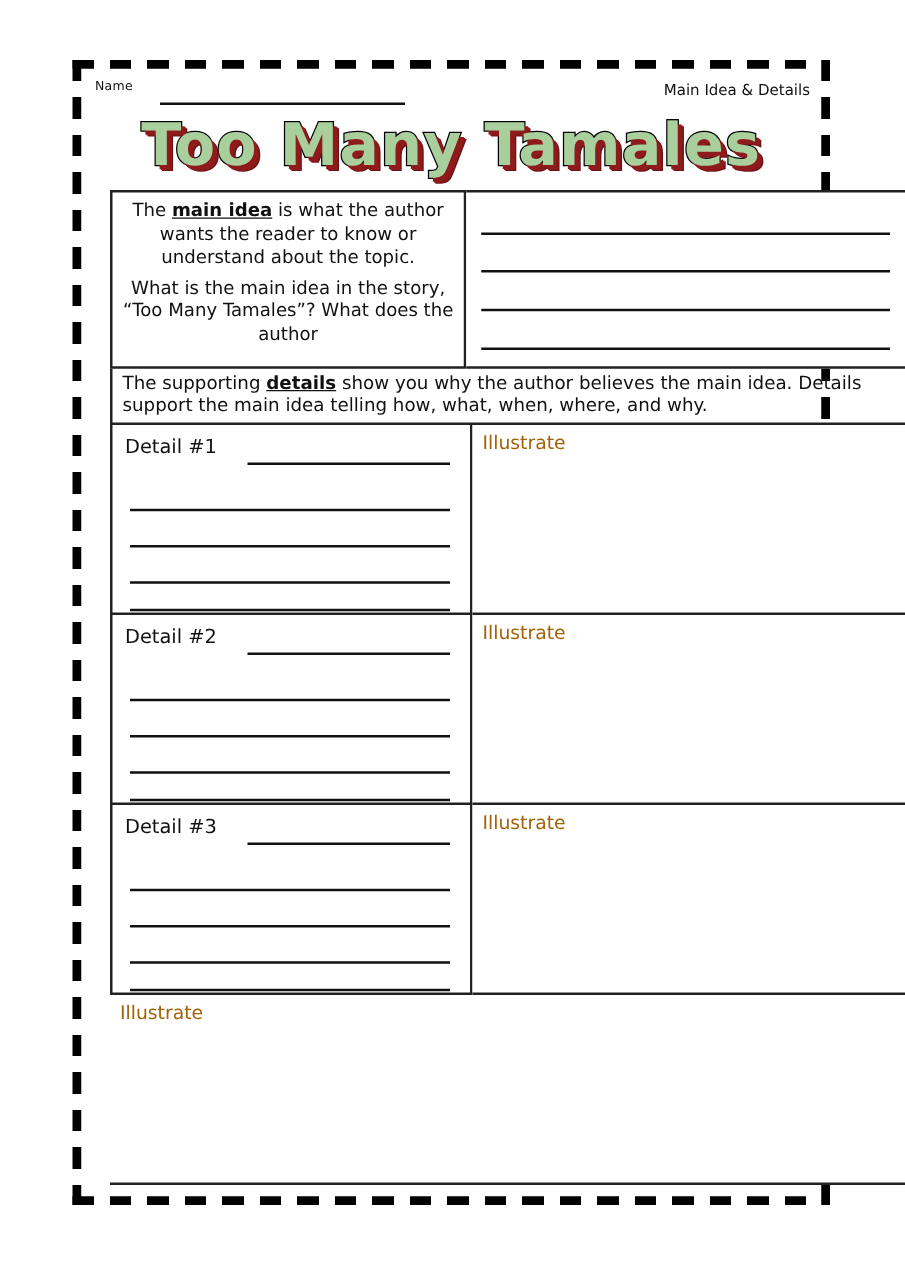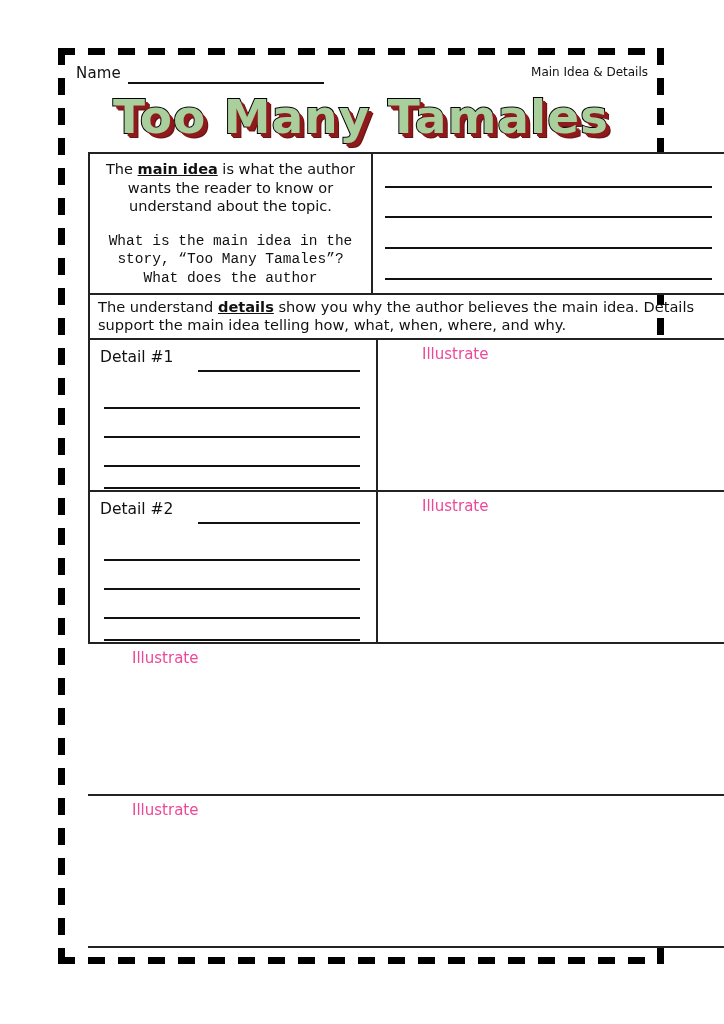--- a/index.html
+++ b/index.html
@@ -43,21 +43,21 @@
     position: absolute;
     left: 18px;
     top: 14px;
     width: 572px;
     height: 26px;
   }
   #name-label {
     position: absolute;
     left: 0;
     top: 2px;
-    font-size: 15px;
+    font-size: 10px;
     color: #111;
     font-family: "DejaVu Sans", sans-serif;
     letter-spacing: .2px;
   }
   #name-line {
     position: absolute;
     left: 52px;
     top: 20px;
     width: 196px;
     height: 2px;
@@ -115,21 +115,21 @@
     width: 285px;
     border: 2px solid #222;
     border-right: 2px solid #222;
     padding: 6px 8px 0 8px;
     text-align: center;
     font-size: 14.5px;
     line-height: 1.28;
     color: #111;
     overflow: hidden;
   }
-  #mainidea-prompt .p2 { margin-top: 16px; font-family: Liberation Mono, monospace; }
+  #mainidea-prompt .p2 { margin-top: 6px; }
   #mainidea-prompt u { text-decoration: underline; font-weight: bold; }
   #mainidea-answer {
     box-sizing: border-box;
     flex: 1;
     border: 2px solid #222;
     border-left: none;
     position: relative;
     background: #fff;
   }
   .ans-line {
@@ -195,22 +195,21 @@
     border-top: none;
     border-left: none;
     position: relative;
     background: #fff;
   }
   .illustrate-label {
     position: absolute;
     left: 8px;
     top: 5px;
     font-size: 15px;
-    color: #ec4899;
-    margin-left: 36px;
+    color: #a16207;
   }
 </style>
 </head>
 <body>
 
 <div id="worksheet">
 
   <div class="dash-edge" id="dash-top"></div>
   <div class="dash-edge" id="dash-bottom"></div>
   <div class="dash-edge vert" id="dash-left"></div>
@@ -237,21 +236,21 @@
       </div>
       <div id="mainidea-answer">
         <span class="ans-line" style="top:32px"></span>
         <span class="ans-line" style="top:62px"></span>
         <span class="ans-line" style="top:93px"></span>
         <span class="ans-line" style="top:124px"></span>
       </div>
     </div>
 
     <div id="details-banner">
-      <span>The understand </span><u>details</u><span> show you why the author believes the main idea. Details support the main idea telling how, what, when, where, and why.</span>
+      <span>The supporting </span><u>details</u><span> show you why the author believes the main idea. Details support the main idea telling how, what, when, where, and why.</span>
     </div>
 
     <div class="detail-row">
       <div class="detail-left">
         <span class="detail-label">Detail #1</span>
         <span class="detail-head-line"></span>
         <span class="write-line" style="top:67px"></span>
         <span class="write-line" style="top:96px"></span>
         <span class="write-line" style="top:125px"></span>
         <span class="write-line" style="top:147px"></span>
@@ -269,20 +268,28 @@
         <span class="write-line" style="top:96px"></span>
         <span class="write-line" style="top:125px"></span>
         <span class="write-line" style="top:147px"></span>
       </div>
       <div class="detail-right">
         <span class="illustrate-label">Illustrate</span>
       </div>
     </div>
 
     <div class="detail-row">
+      <div class="detail-left">
+        <span class="detail-label">Detail #3</span>
+        <span class="detail-head-line"></span>
+        <span class="write-line" style="top:67px"></span>
+        <span class="write-line" style="top:96px"></span>
+        <span class="write-line" style="top:125px"></span>
+        <span class="write-line" style="top:147px"></span>
+      </div>
       <div class="detail-right">
         <span class="illustrate-label">Illustrate</span>
       </div>
     </div>
 
     <div class="detail-row">
       <div class="detail-right">
         <span class="illustrate-label">Illustrate</span>
       </div>
     </div>

